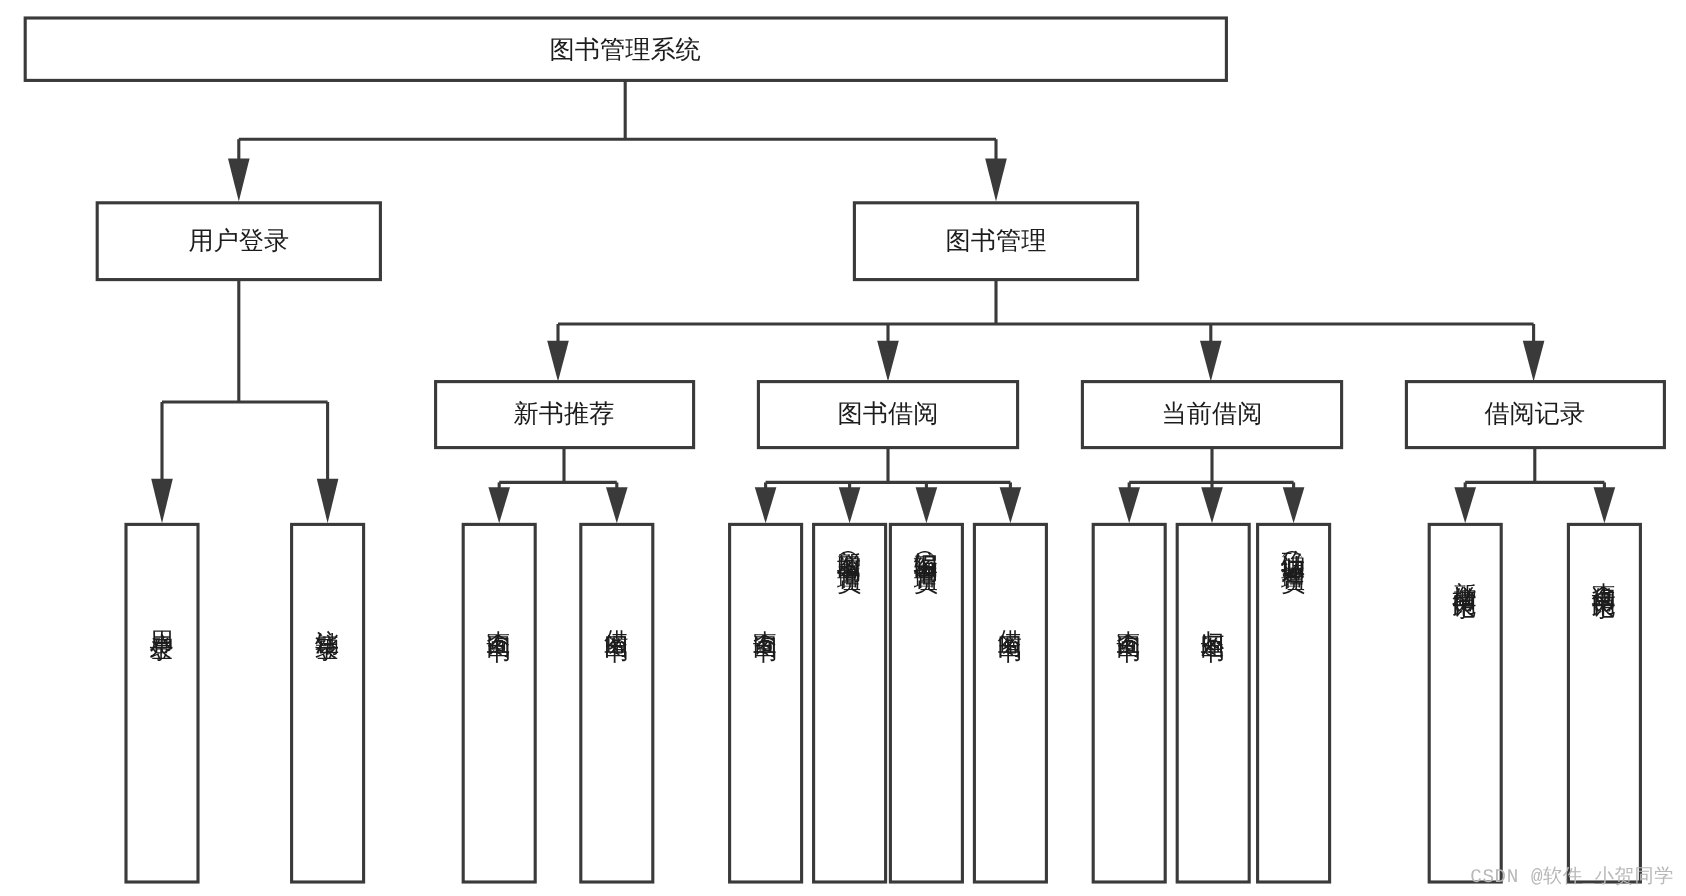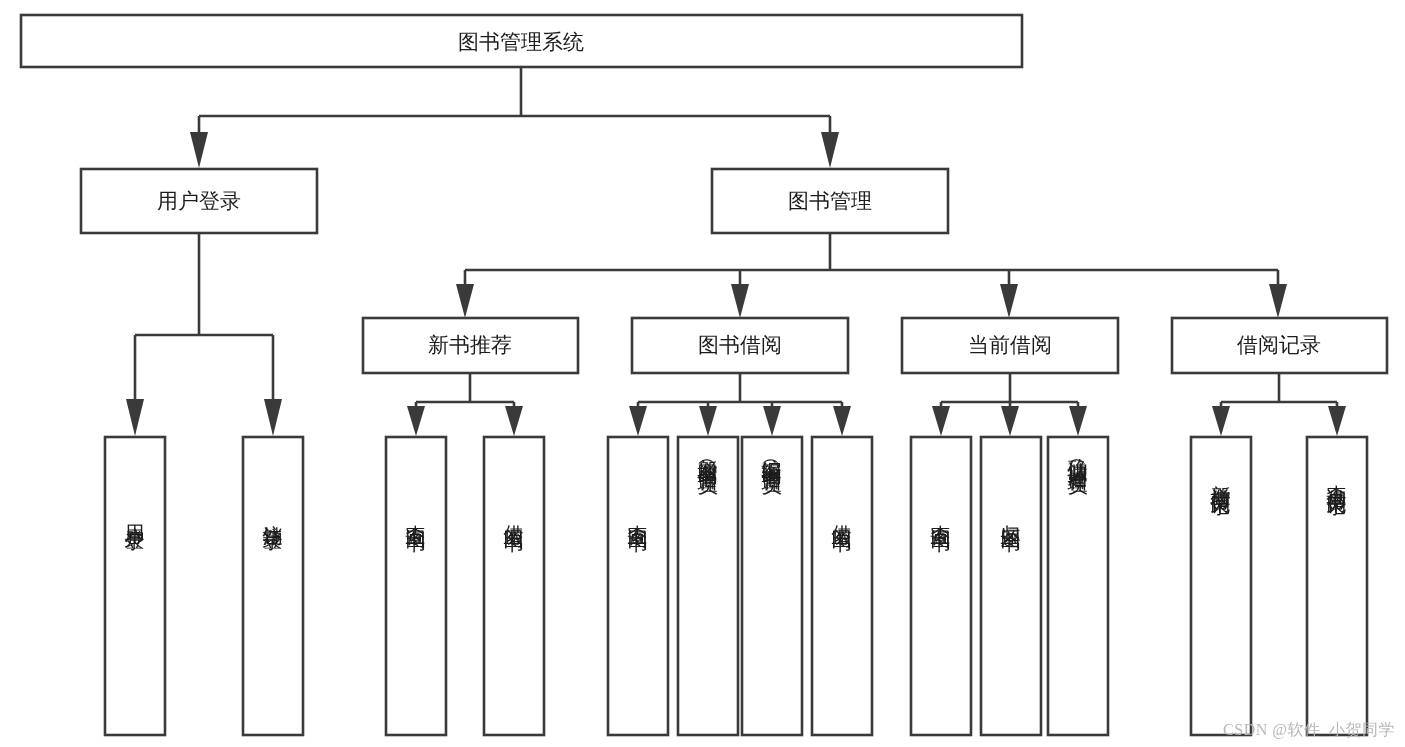--- a/index.html
+++ b/index.html
@@ -62,21 +62,21 @@
     line-height: 1.0;
     letter-spacing: 2.5px;
     color: #1c1c1c;
     white-space: nowrap;
     text-align: left;
   }
   .watermark {
     position: absolute;
     right: 10px;
     bottom: 6px;
-    font-family: Liberation Serif, serif;
+    font-family: Liberation Mono, monospace;
     font-size: 16px;
     color: #b8b8b8;
     letter-spacing: 0.5px;
     white-space: nowrap;
     user-select: none;
   }
 </style>
 </head>
 <body>
 

